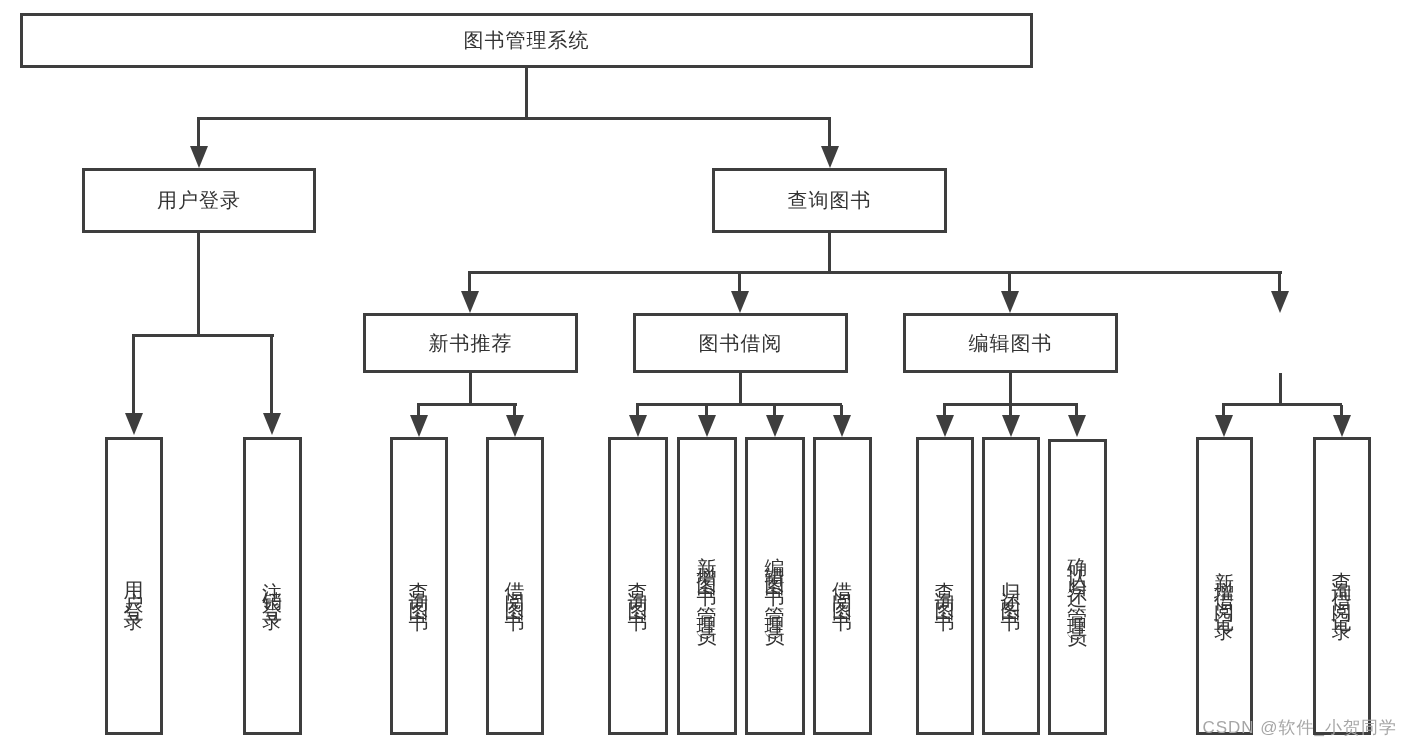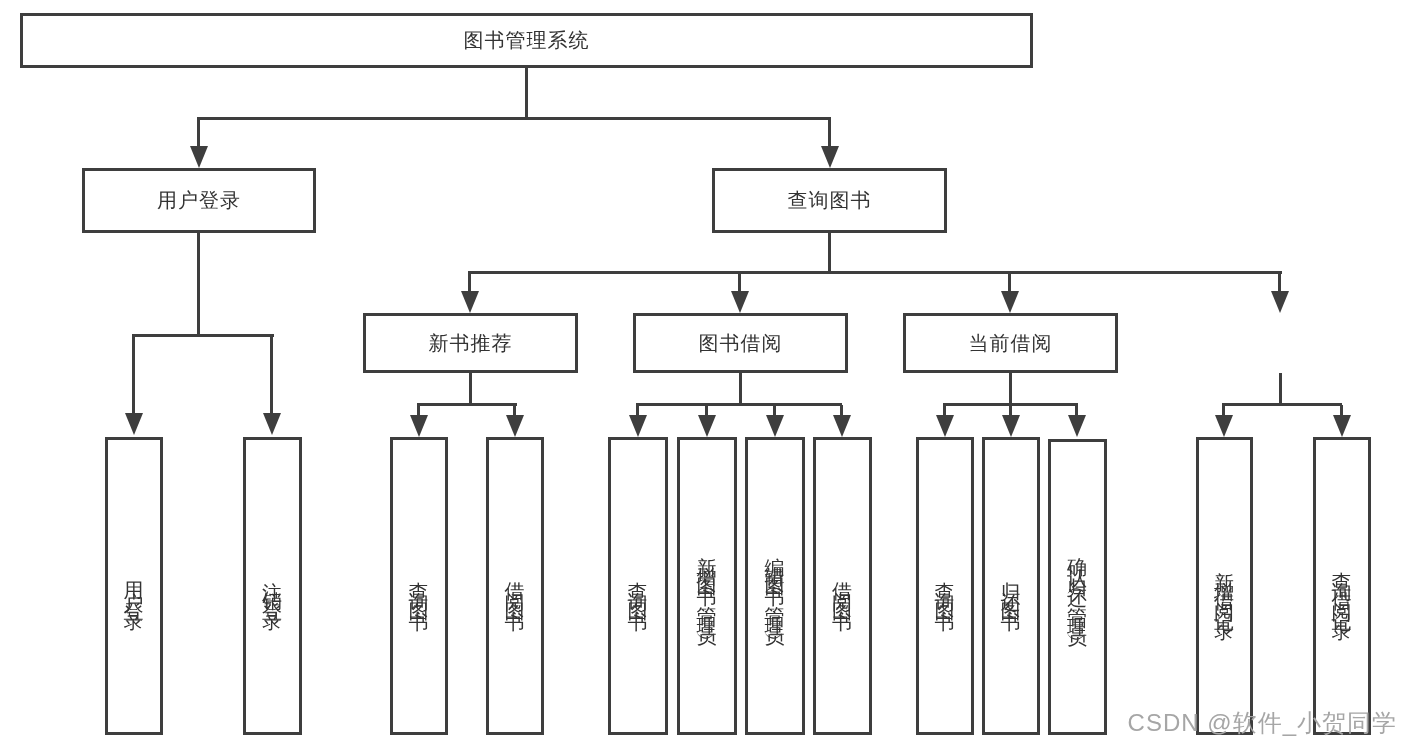--- a/index.html
+++ b/index.html
@@ -49,21 +49,21 @@
     height: 0;
     border-left: 9px solid transparent;
     border-right: 9px solid transparent;
     border-top: 22px solid var(--line, #3e3e3e);
     z-index: 1;
   }
   .watermark {
     position: absolute;
     right: 8px;
     bottom: 8px;
-    font-size: 24px;
+    font-size: 17px;
     letter-spacing: 1px;
     color: var(--watermark, #a6a6a6);
     z-index: 3;
     white-space: nowrap;
   }
 </style>
 </head>
 <body>
 
 <div class="canvas">
@@ -79,21 +79,21 @@
     <span>查询图书</span>
   </div>
 
   <div class="node" style="left:363px;top:313px;width:215px;height:60px;">
     <span>新书推荐</span>
   </div>
   <div class="node" style="left:633px;top:313px;width:215px;height:60px;">
     <span>图书借阅</span>
   </div>
   <div class="node" style="left:903px;top:313px;width:215px;height:60px;">
-    <span>当前借阅</span>
+    <span>编辑图书</span>
   </div>
 
   <div class="node vnode" style="left:105px;top:437px;width:58px;height:298px;">
     <span class="vtext">用户登录</span>
   </div>
   <div class="node vnode" style="left:243px;top:437px;width:59px;height:298px;">
     <span class="vtext">注销登录</span>
   </div>
 
   <div class="node vnode" style="left:390px;top:437px;width:58px;height:298px;">

